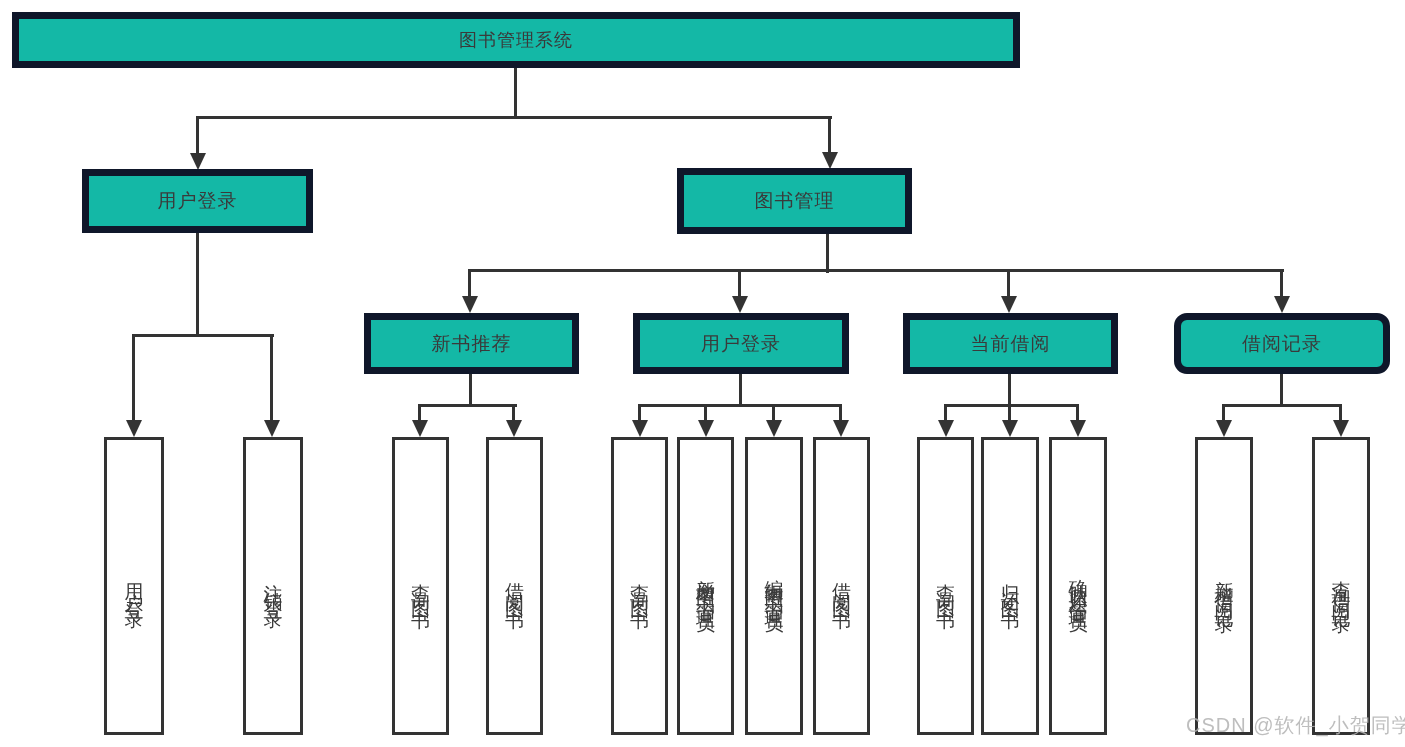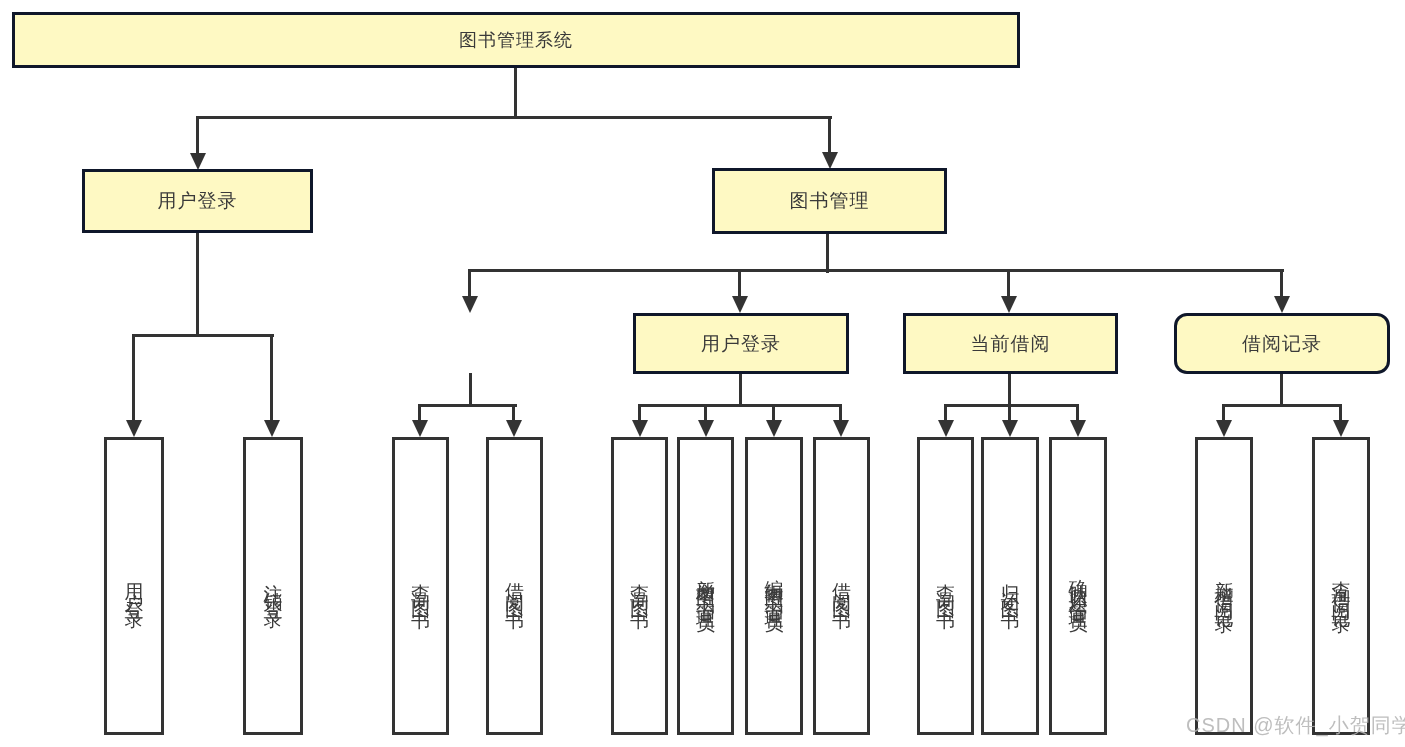--- a/index.html
+++ b/index.html
@@ -5,22 +5,22 @@
   html,body{margin:0;padding:0;background:#ffffff;}
   #canvas{
     position:relative;
     width:1405px;height:747px;
     background:#ffffff;
     font-family:"Liberation Sans","DejaVu Sans",sans-serif;
     overflow:hidden;
   }
   .box{
     position:absolute;
-    background:#fef9c3;
-    border:3px solid #0f172a;
+    background:#14b8a6;
+    border:7px solid #0f172a;
     box-sizing:border-box;
     display:flex;align-items:center;justify-content:center;
     color:#3a3a3a;
     font-size:19px;
     letter-spacing:1px;
     z-index:3;
   }
   .leaf{
     position:absolute;
     background:#ffffff;
@@ -115,22 +115,23 @@
   <div class="arrow" style="left:833px;top:420px;"></div>
   <div class="arrow" style="left:938px;top:420px;"></div>
   <div class="arrow" style="left:1002px;top:420px;"></div>
   <div class="arrow" style="left:1070px;top:420px;"></div>
   <div class="arrow" style="left:1216px;top:420px;"></div>
   <div class="arrow" style="left:1333px;top:420px;"></div>
 
   <div class="box" style="left:12px;top:12px;width:1008px;height:56px;font-size:18px;">图书管理系统</div>
 
   <div class="box" style="left:82px;top:169px;width:231px;height:64px;">用户登录</div>
-  <div class="box" style="left:712px;top:168px;width:235px;height:66px;">图书管理</div>
+  <div class="box" style="left:677px;top:168px;width:235px;height:66px;">图书管理</div>
 
+  <div class="box" style="left:364px;top:313px;width:215px;height:61px;">新书推荐</div>
   <div class="box" style="left:633px;top:313px;width:216px;height:61px;">用户登录</div>
   <div class="box" style="left:903px;top:313px;width:215px;height:61px;">当前借阅</div>
   <div class="box" style="left:1174px;top:313px;width:216px;height:61px;border-radius:13px;">借阅记录</div>
 
   <div class="leaf" style="left:104px;top:437px;width:60px;height:298px;">用户登录</div>
   <div class="leaf" style="left:243px;top:437px;width:60px;height:298px;">注销登录</div>
 
   <div class="leaf" style="left:392px;top:437px;width:57px;height:298px;">查询图书</div>
   <div class="leaf" style="left:486px;top:437px;width:57px;height:298px;">借阅图书</div>
 

